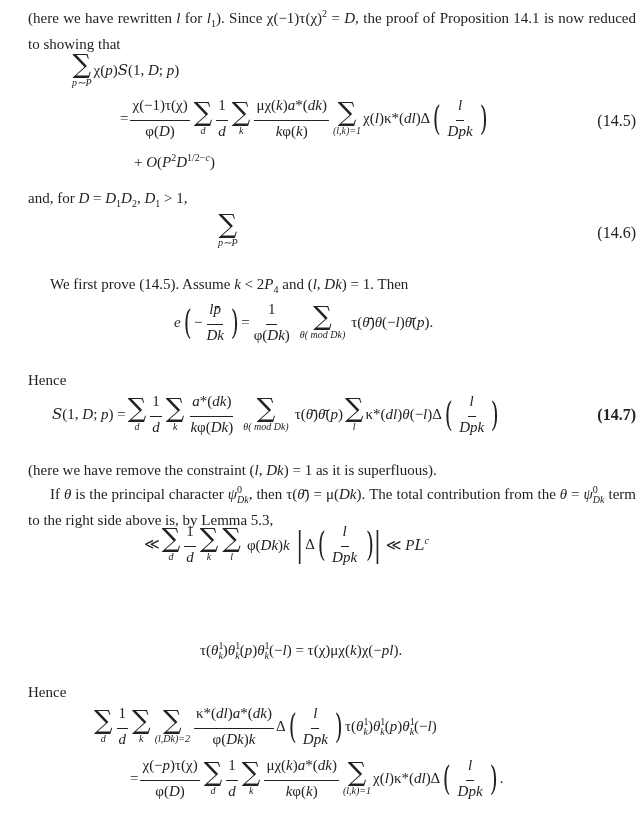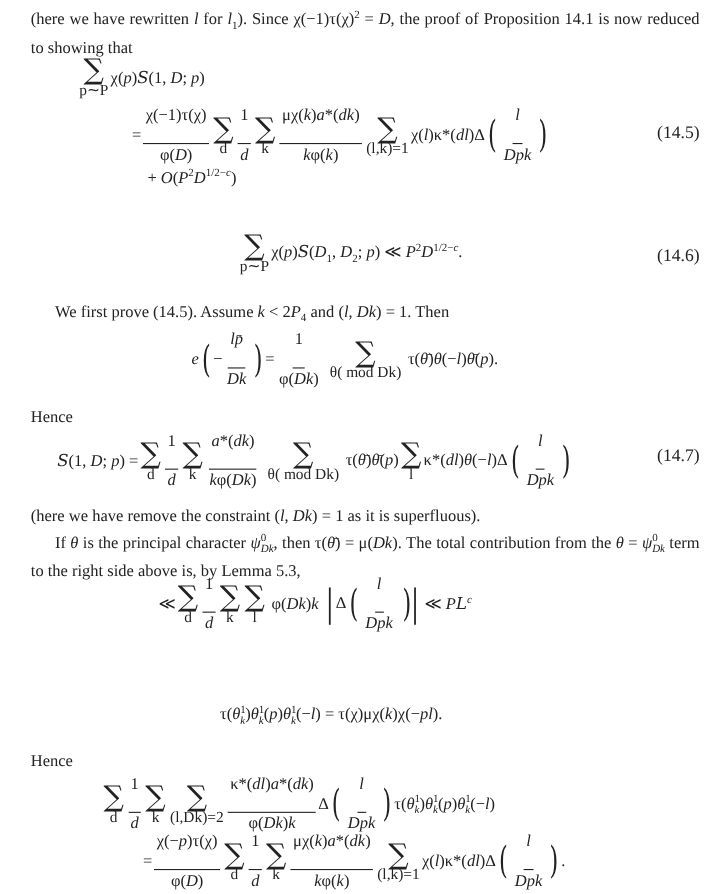--- a/index.html
+++ b/index.html
@@ -6,23 +6,23 @@
   body { width:640px; height:813px; position:relative; overflow:hidden;
          font-family:"DejaVu Serif","Liberation Serif",serif; color:#222; }
   .page { position:absolute; left:12px; top:0; width:640px; height:813px; font-family:"Liberation Serif",serif; font-size:15px; }
   .para { position:absolute; left:16px; width:608px; line-height:20px; text-align:justify; }
   .indent { text-indent:22px; }
   .eq { position:absolute; white-space:nowrap; font-family:"Liberation Serif",serif; font-size:15px; display:flex; align-items:center; }
   .eqno { position:absolute; right:16px; font-family:"Liberation Serif",serif; font-size:16px; }
   i, .it { font-style:italic; }
   .sum { display:inline-flex; flex-direction:column; align-items:center; margin:0 2px; vertical-align:middle; }
   .sum .sig { font-size:26px; line-height:24px; font-family:"DejaVu Serif",serif; }
-  .sum .lim { font-size:14px; line-height:10px; margin-top:2px; }
+  .sum .lim { font-size:10px; font-style:italic; line-height:10px; margin-top:2px; }
   .frac { display:inline-flex; flex-direction:column; align-items:center; vertical-align:middle; margin:0 2px; }
-  .frac .num { padding:0 2px 16px 2px; border-bottom:1px solid #222; line-height:18px; }
+  .frac .num { padding:0 2px 6px 2px; border-bottom:1px solid #222; line-height:18px; }
   .frac .den { padding:1px 2px 0 2px; line-height:18px; }
   .big { font-size:34px; line-height:34px; font-weight:100; font-family:"DejaVu Serif",serif; transform:scaleX(0.6); display:inline-block; }
   sup, sub { font-size:10px; }
   .scr { font-family:"DejaVu Serif",serif; font-style:italic; }
 </style>
 </head>
 <body>
 
 <div class="page">
 
@@ -71,27 +71,29 @@
         <span class="den"><i>Dpk</i></span>
       </span>
     <span class="big">)</span>
   </div>
   <div class="eqno" style="top:112px;">(14.5)</div>
 
   <div class="eq" style="left:122px; top:152px;">
     <span>+ <i>O</i>(<i>P</i><sup>2</sup><i>D</i><sup>1/2−<i>c</i></sup>)</span>
   </div>
 
+  <div class="para" style="top:188px;">
+    and, for <i>D</i> = <i>D</i><sub>1</sub><i>D</i><sub>2</sub>, <i>D</i><sub>1</sub> &gt; 1,
+  </div>
 
   <div class="eq" style="left:204px; top:212px;">
     <span class="sum">
         <span class="sig">∑</span>
         <span class="lim">p∼P</span>
       </span>
-    <span>χ(<i>p</i>)<span class="scr">S</span>(<i>D</i><sub>1</sub>, <i>D</i><sub>2</sub>; <i>p</i>) ≪ <i>P</i><sup>2</sup><i>D</i><sup>1/2−<i>c</i></sup>.</span>
   </div>
   <div class="eqno" style="top:224px;">(14.6)</div>
 
   <div class="para indent" style="top:274px;">
     We first prove (14.5). Assume <i>k</i> &lt; 2<i>P</i><sub>4</sub> and (<i>l</i>, <i>Dk</i>) = 1. Then
   </div>
 
   <div class="eq" style="left:162px; top:300px;">
     <span><i>e</i></span>
       <span class="big">(</span>
@@ -143,21 +145,21 @@
         <span class="lim">l</span>
       </span>
     <span>κ*(<i>dl</i>)<i>θ</i>(−<i>l</i>)Δ</span>
       <span class="big">(</span>
     <span class="frac">
         <span class="num"><i>l</i></span>
         <span class="den"><i>Dpk</i></span>
       </span>
     <span class="big">)</span>
   </div>
-  <div class="eqno" style="top:406px;">(14.7)</div>
+  <div class="eqno" style="top:406px;font-weight:bold;">(14.7)</div>
 
   <div class="para" style="top:460px;">
     (here we have remove the constraint (<i>l</i>, <i>Dk</i>) = 1 as it is superfluous).
   </div>
 
   <div class="para indent" style="top:480px;">
     If <i>θ</i> is the principal character <i>ψ</i><sup>0</sup><sub style="margin-left:-5px;"><i>Dk</i></sub>, then τ(<i>θ̄</i>) = μ(<i>Dk</i>). The total contribution from the <i>θ</i> = <i>ψ</i><sup>0</sup><sub style="margin-left:-5px;"><i>Dk</i></sub> term to the right side above is, by Lemma 5.3,
   </div>
 
   <div class="eq" style="left:132px; top:522px;">

